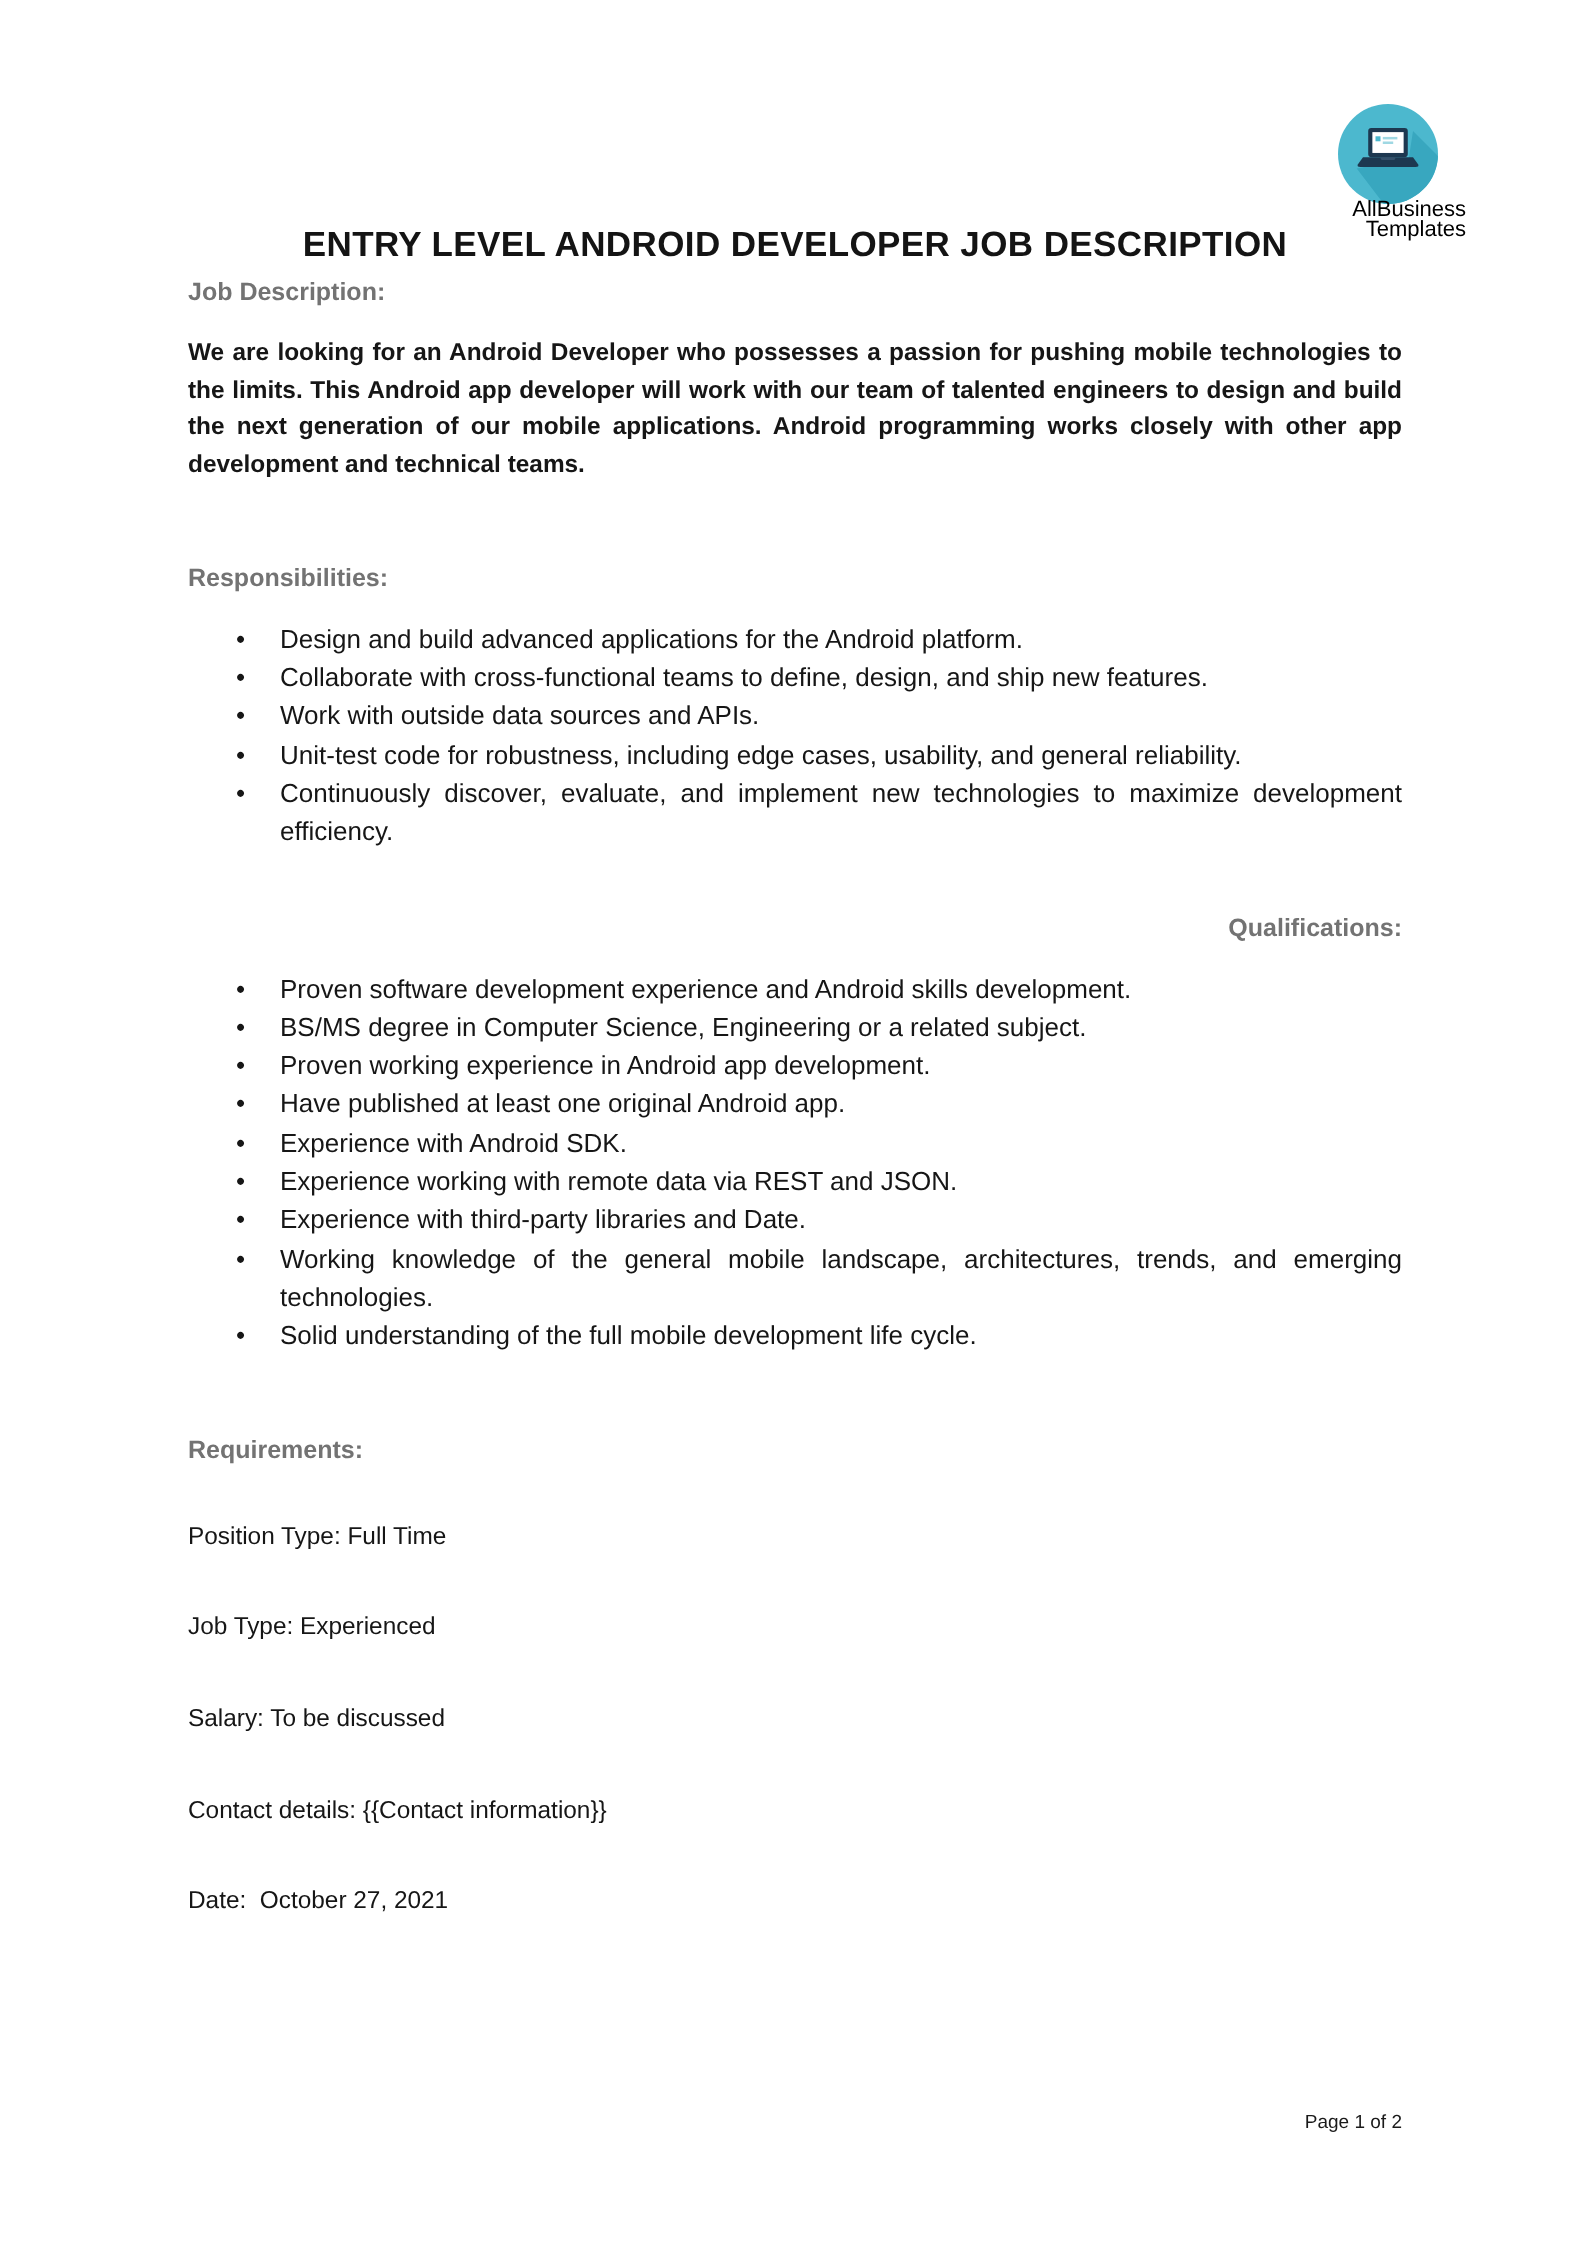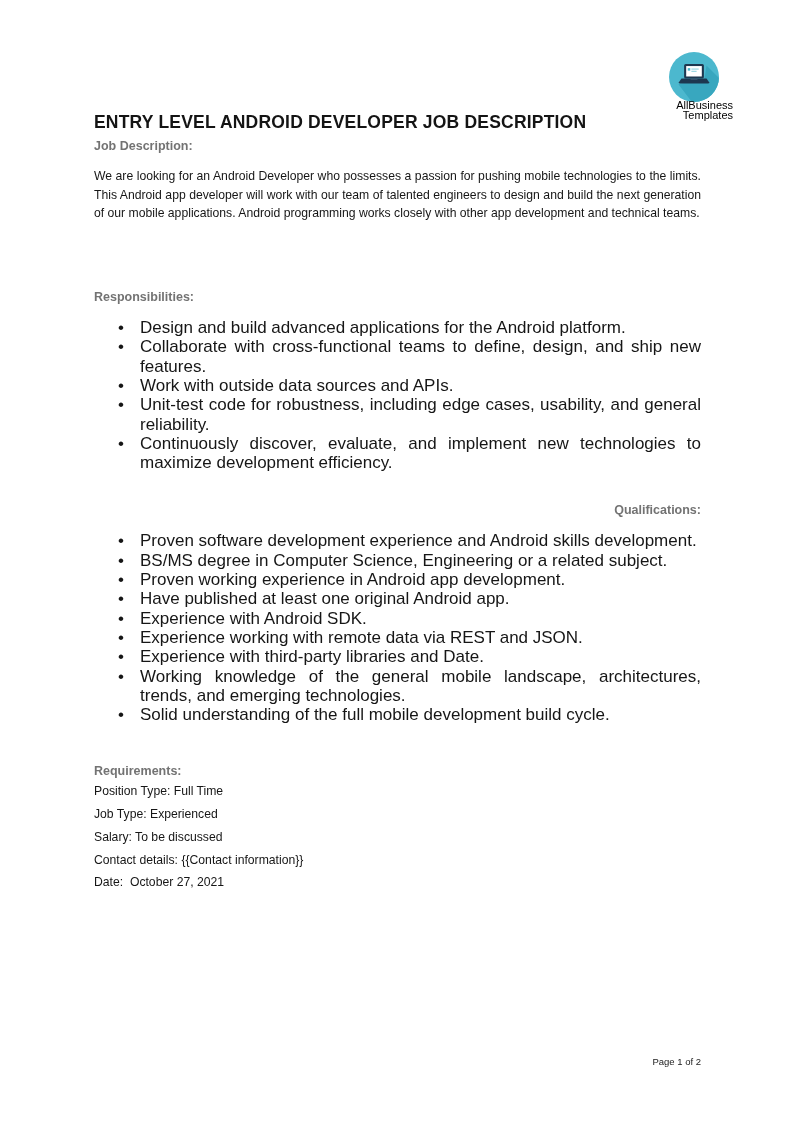--- a/index.html
+++ b/index.html
@@ -34,61 +34,63 @@
     position: absolute;
     left: 94px;
     top: 0;
     width: 607px;
   }
 
   .doc-title {
     margin-top: 112px;
     font-size: 17.5px;
     font-weight: bold;
+    text-align: center;
     letter-spacing: 0.2px;
     color: #141414;
   }
 
   .section-heading {
     font-size: 12.5px;
     font-weight: bold;
     color: #737373;
   }
   .h-jobdesc   { margin-top: 6px; }
-  .h-resp      { margin-top: 67px; }
+  .h-resp      { margin-top: 40px; }
   .h-qual      { margin-top: 31px; text-align: right; }
   .h-req       { margin-top: 40px; }
 
   .body-par {
     margin-top: 14px;
     font-size: 12.2px;
     line-height: 18.7px;
     text-align: justify;
+    font-weight: bold;
   }
 
   ul.bullets {
     margin-top: 14px;
     list-style: none;
   }
   ul.bullets li {
     position: relative;
     padding-left: 46px;
-    font-size: 17px;
+    font-size: 13px;
     line-height: 19.3px;
     text-align: justify;
   }
   ul.bullets li::before {
     content: "\2022";
     position: absolute;
     left: 24px;
     top: 0;
   }
 
   .req-line {
-    margin-top: 4px;
+    margin-top: 27px;
     font-size: 12.2px;
     line-height: 18.7px;
     white-space: pre-wrap;
   }
   .req-line:first-of-type { margin-top: 11px; }
 
   .footer {
     position: absolute;
     left: 94px;
     width: 607px;
@@ -146,21 +148,21 @@
 
     <ul class="bullets">
       <li>Proven software development experience and Android skills development.</li>
       <li>BS/MS degree in Computer Science, Engineering or a related subject.</li>
       <li>Proven working experience in Android app development.</li>
       <li>Have published at least one original Android app.</li>
       <li>Experience with Android SDK.</li>
       <li>Experience working with remote data via REST and JSON.</li>
       <li>Experience with third-party libraries and Date.</li>
       <li>Working knowledge of the general mobile landscape, architectures, trends, and emerging technologies.</li>
-      <li>Solid understanding of the full mobile development build cycle.</li>
+      <li>Solid understanding of the full mobile development life cycle.</li>
     </ul>
 
     <div class="section-heading h-req">Requirements:</div>
 
     <p class="req-line">Position Type: Full Time</p>
     <p class="req-line">Job Type: Experienced</p>
     <p class="req-line">Salary: To be discussed</p>
     <p class="req-line">Contact details: {{Contact information}}</p>
     <p class="req-line">Date:  October 27, 2021</p>
 

